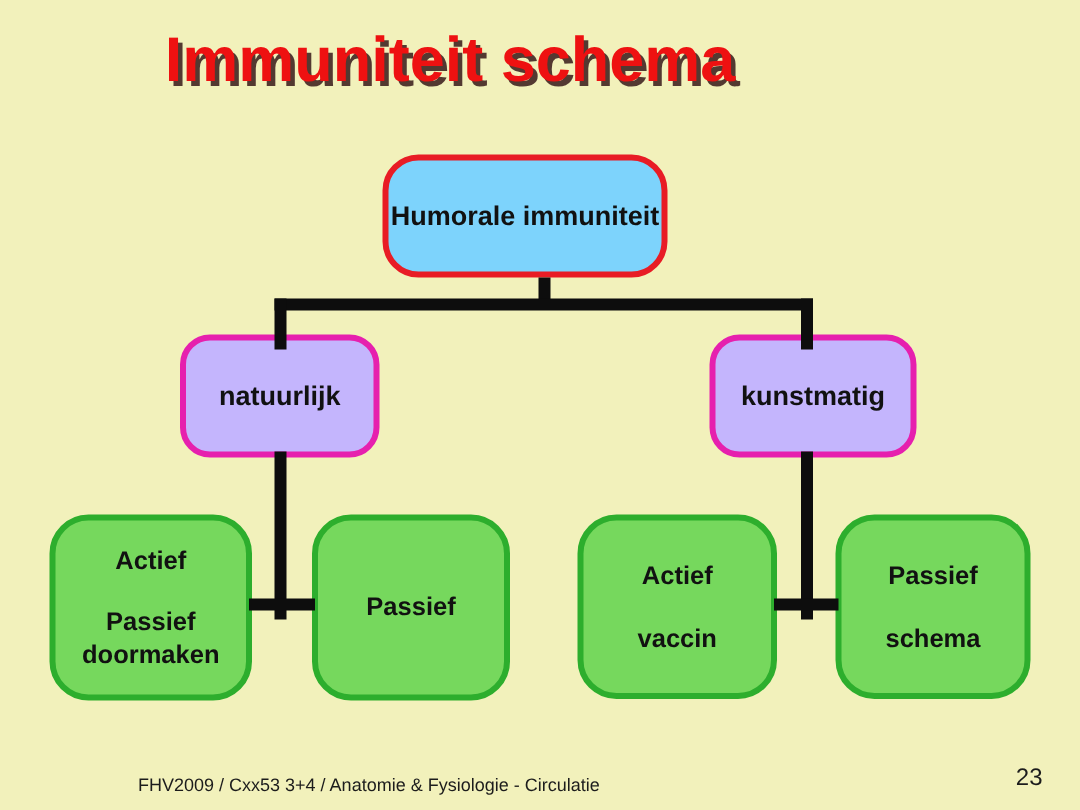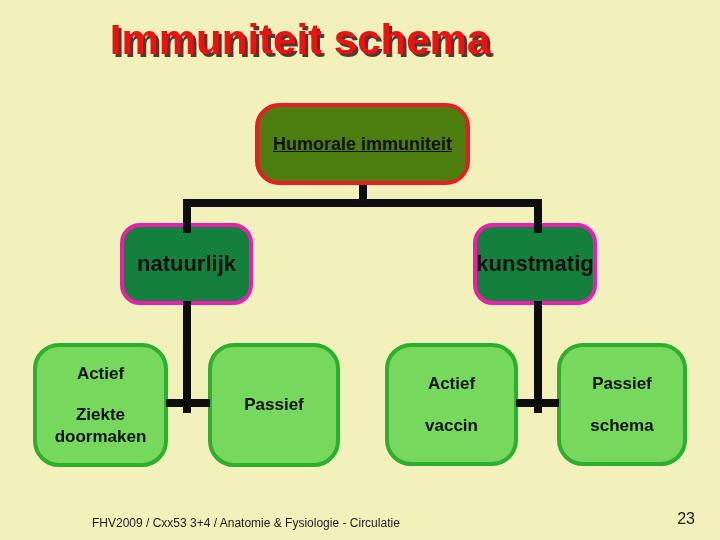--- a/index.html
+++ b/index.html
@@ -41,35 +41,34 @@
     z-index: 2;
     display: flex;
     flex-direction: column;
     align-items: center;
     justify-content: center;
     text-align: center;
     font-weight: 700;
     color: #111111;
   }
   .node-root {
-    left: 255px; top: 103px; width: 215px; height: 82px;
-    background: #4d7c0f;
+    left: 255px; top: 103px; width: 190px; height: 82px;
+    background: #7dd3fc;
     border: 4px solid #E81C25;
     border-radius: 24px;
     font-size: 18px;
-    text-decoration: underline;
   }
   .node-branch {
-    background: #15803d;
+    background: #c4b5fd;
     border: 4px solid #E620AE;
     border-radius: 20px;
-    font-size: 22px;
+    font-size: 18px;
   }
   .node-branch-left  { left: 120px; top: 223px; width: 133px; height: 82px; }
-  .node-branch-right { left: 473px; top: 223px; width: 124px; height: 82px; align-items: center; }
+  .node-branch-right { left: 473px; top: 223px; width: 138px; height: 82px; align-items: center; }
 
   .node-leaf {
     background: #76D85D;
     border: 4px solid #2DAE2D;
     border-radius: 26px;
     font-size: 17px;
     line-height: 1.25;
     row-gap: 20px;
     padding: 6px 4px;
   }
@@ -114,21 +113,21 @@
 <div class="node node-branch node-branch-left">
   <span>natuurlijk</span>
 </div>
 
 <div class="node node-branch node-branch-right">
   <span>kunstmatig</span>
 </div>
 
 <div class="node node-leaf node-leaf-1">
   <span>Actief</span>
-  <span>Ziekte doormaken</span>
+  <span>Passief doormaken</span>
 </div>
 
 <div class="node node-leaf node-leaf-2">
   <span>Passief</span>
 </div>
 
 <div class="node node-leaf node-leaf-3">
   <span>Actief</span>
   <span>vaccin</span>
 </div>

